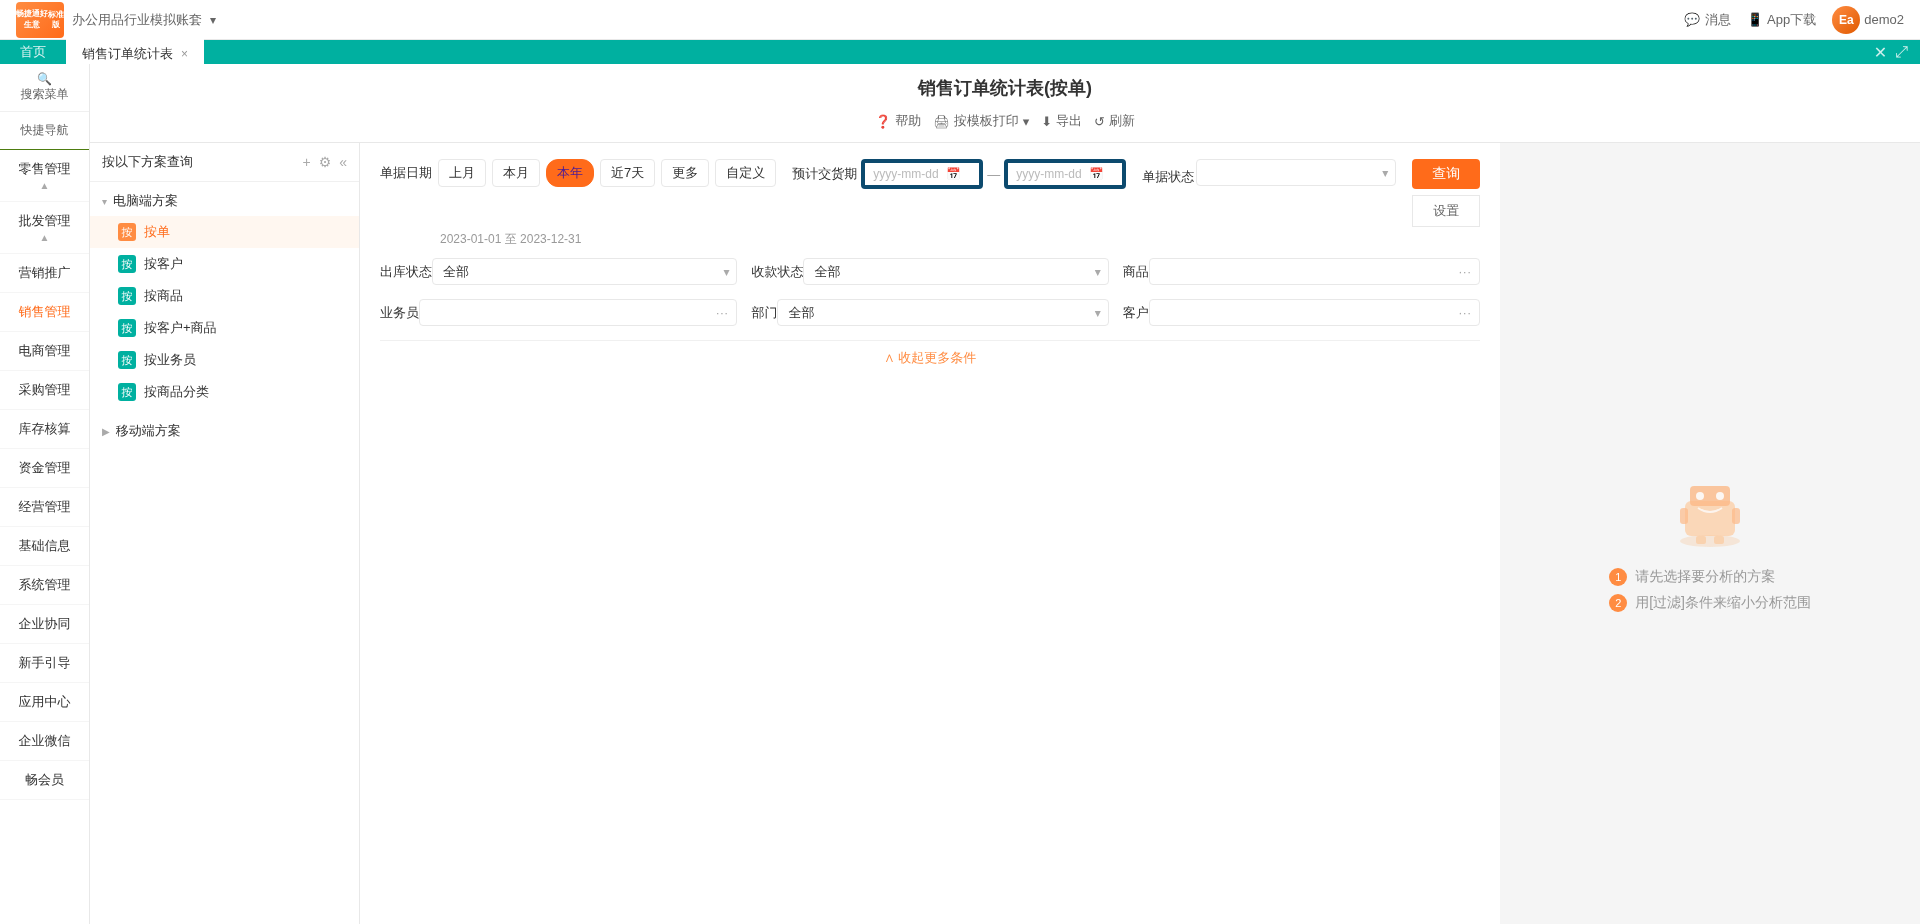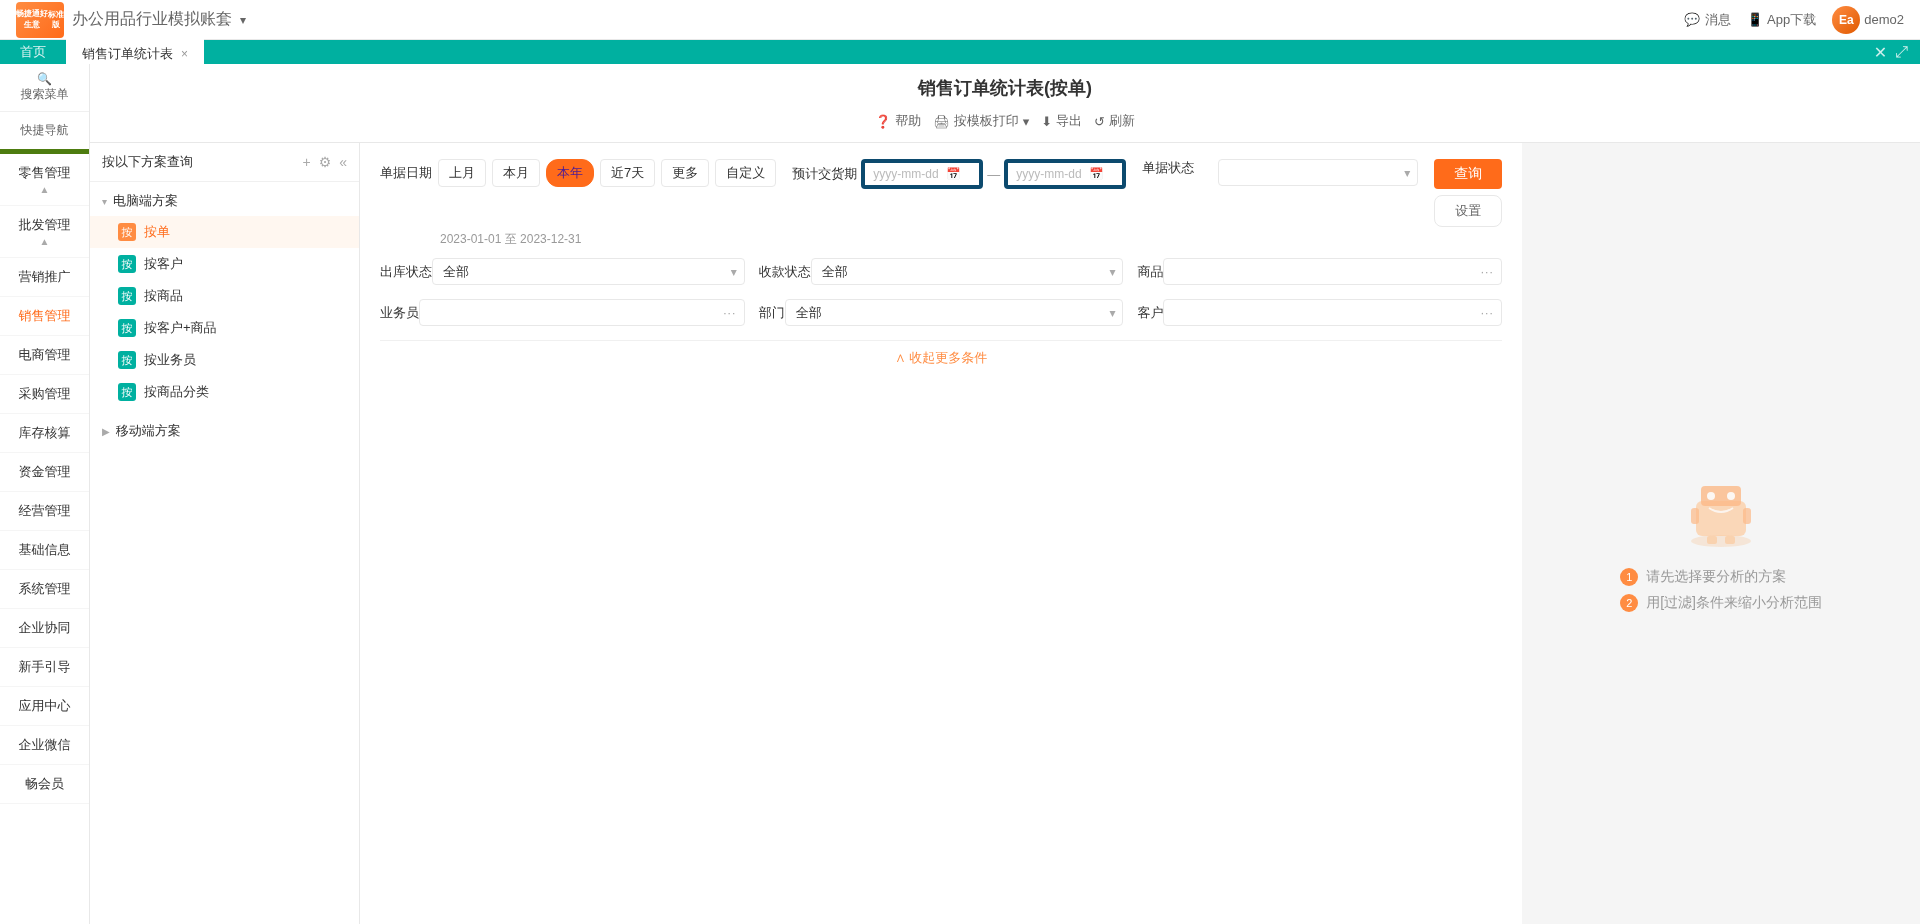--- a/index.html
+++ b/index.html
@@ -2,41 +2,41 @@
 <html><head>
   <meta charset="utf-8">
   <style>
     * { box-sizing: border-box; margin: 0; padding: 0; }
     body { font-family: 'Microsoft YaHei', 'PingFang SC', sans-serif; font-size: 13px; background: #f5f5f5; color: #333; display: flex; flex-direction: column; height: 924px; overflow: hidden; }
 
     
     .topbar { height: 40px; background: #fff; display: flex; align-items: center; justify-content: space-between; padding: 0 16px; border-bottom: 1px solid #e8e8e8; flex-shrink: 0; }
     .topbar-left { display: flex; align-items: center; gap: 8px; }
     .logo-box { width: 48px; height: 36px; background: linear-gradient(135deg, #ff8c42, #ff6b1a); border-radius: 4px; display: flex; align-items: center; justify-content: center; color: white; font-size: 10px; font-weight: bold; line-height: 1.2; text-align: center; }
-    .topbar-title { font-size: 16px; color: #666; }
+    .topbar-title { font-size: 13px; color: #666; }
     .topbar-dropdown { color: #666; cursor: pointer; font-size: 12px; }
     .topbar-right { display: flex; align-items: center; gap: 16px; color: #666; font-size: 13px; }
     .topbar-icon-item { display: flex; align-items: center; gap: 4px; cursor: pointer; }
     .user-avatar { width: 28px; height: 28px; border-radius: 50%; background: linear-gradient(135deg, #ff8c42, #e05a00); display: flex; align-items: center; justify-content: center; color: white; font-size: 12px; font-weight: bold; }
 
     
     .tabbar { height: 24px; background: #00b0a0; display: flex; align-items: center; padding: 0 0 0 0; flex-shrink: 0; }
     .tab-home { height: 40px; padding: 0 20px; display: flex; align-items: center; color: rgba(255,255,255,0.85); cursor: pointer; font-size: 13px; }
     .tab-active { background: #fff; color: #333; border-radius: 4px 4px 0 0; height: 36px; margin-top: 4px; padding: 0 16px; display: flex; align-items: center; gap: 8px; font-size: 13px; cursor: pointer; }
     .tab-close { color: #999; cursor: pointer; font-size: 12px; }
     .tabbar-right { margin-left: auto; display: flex; align-items: center; gap: 8px; padding-right: 12px; color: rgba(255,255,255,0.8); }
     .tabbar-icon { cursor: pointer; font-size: 16px; }
 
     
     .main-layout { display: flex; flex: 1; overflow: hidden; }
 
     
     .sidebar { width: 90px; background: #fff; border-right: 1px solid #e8e8e8; display: flex; flex-direction: column; flex-shrink: 0; overflow-y: auto; }
     .sidebar-search { padding: 8px; border-bottom: 1px solid #f0f0f0; font-size: 12px; color: #666; text-align: center; cursor: pointer; }
-    .sidebar-nav { padding: 4px 0; border-bottom: 5px solid #4d7c0f; }
+    .sidebar-nav { padding: 4px 0; border-bottom: 1px solid #4d7c0f; }
     .sidebar-nav-item { text-align: center; padding: 6px 4px; font-size: 12px; color: #666; cursor: pointer; }
     .sidebar-menu { flex: 1; }
     .sidebar-item { padding: 10px 8px; font-size: 13px; color: #333; cursor: pointer; text-align: center; display: flex; flex-direction: column; align-items: center; gap: 2px; border-bottom: 1px solid #f5f5f5; }
     .sidebar-item.active { color: #ff6b1a; }
 
     
     .content { flex: 1; display: flex; flex-direction: column; overflow: hidden; }
 
     
     .page-header { background: #fff; padding: 12px 20px 0 20px; border-bottom: 1px solid #e8e8e8; display: flex; align-items: center; justify-content: space-between; flex-shrink: 0; flex-direction: column; }
@@ -77,21 +77,21 @@
     .filter-select-wrap { position: relative; display: inline-flex; align-items: center; }
     .filter-select-wrap::after { content: '▾'; position: absolute; right: 8px; color: #aaa; font-size: 12px; pointer-events: none; }
 
     .filter-row-2 { display: grid; grid-template-columns: 1fr 1fr 1fr; gap: 14px; margin-bottom: 14px; }
     .filter-col { display: flex; align-items: center; gap: 0; }
     .filter-col .filter-select { flex: 1; }
 
     .collapse-bar { text-align: center; padding: 8px; color: #888; font-size: 13px; cursor: pointer; border-top: 1px solid #f0f0f0; }
     .collapse-bar span { color: #ff8c42; }
     .btn-query { background: #ff6b1a; color: white; border: none; border-radius: 4px; padding: 6px 20px; font-size: 14px; cursor: pointer; }
-    .btn-settings { background: #fff; color: #666; border: 1px solid #e8e8e8; border-radius: 8px; padding: 6px 4px; font-size: 13px; cursor: pointer; }
+    .btn-settings { background: #fff; color: #666; border: 1px solid #e8e8e8; border-radius: 0; padding: 6px 4px; font-size: 13px; cursor: pointer; }
 
     
     .empty-state { flex: 1; display: flex; flex-direction: column; align-items: center; justify-content: center; gap: 12px; }
     .empty-icon { width: 100px; height: 100px; opacity: 0.7; }
     .empty-hints { display: flex; flex-direction: column; gap: 8px; color: #999; font-size: 14px; }
     .empty-hint-row { display: flex; align-items: center; gap: 8px; }
     .hint-num { width: 18px; height: 18px; border-radius: 50%; background: #ff8c42; color: white; font-size: 11px; display: flex; align-items: center; justify-content: center; flex-shrink: 0; }
 
     
     ::-webkit-scrollbar { width: 4px; }
@@ -296,21 +296,21 @@
               <div class="date-input">
                 <span style="color:#bbb;font-size:12px">yyyy-mm-dd</span>
                 <span style="color:#aaa;margin-left:4px;">📅</span>
               </div>
               <span class="date-separator">—</span>
               <div class="date-input">
                 <span style="color:#bbb;font-size:12px">yyyy-mm-dd</span>
                 <span style="color:#aaa;margin-left:4px;">📅</span>
               </div>
             </div>
-            <div style="display:flex;align-items:flex-start;gap:24px;flex:1;">
+            <div style="display:flex;align-items:flex-end;gap:2px;flex:1;">
               <span class="filter-label">单据状态</span>
               <div class="filter-select-wrap" style="flex:1;">
                 <select class="filter-select" style="width:100%">
                   <option></option>
                 </select>
               </div>
             </div>
             <div style="display:flex;flex-direction:column;gap:6px;">
               <button class="btn-query">查询</button>
               <button class="btn-settings">设置</button>

